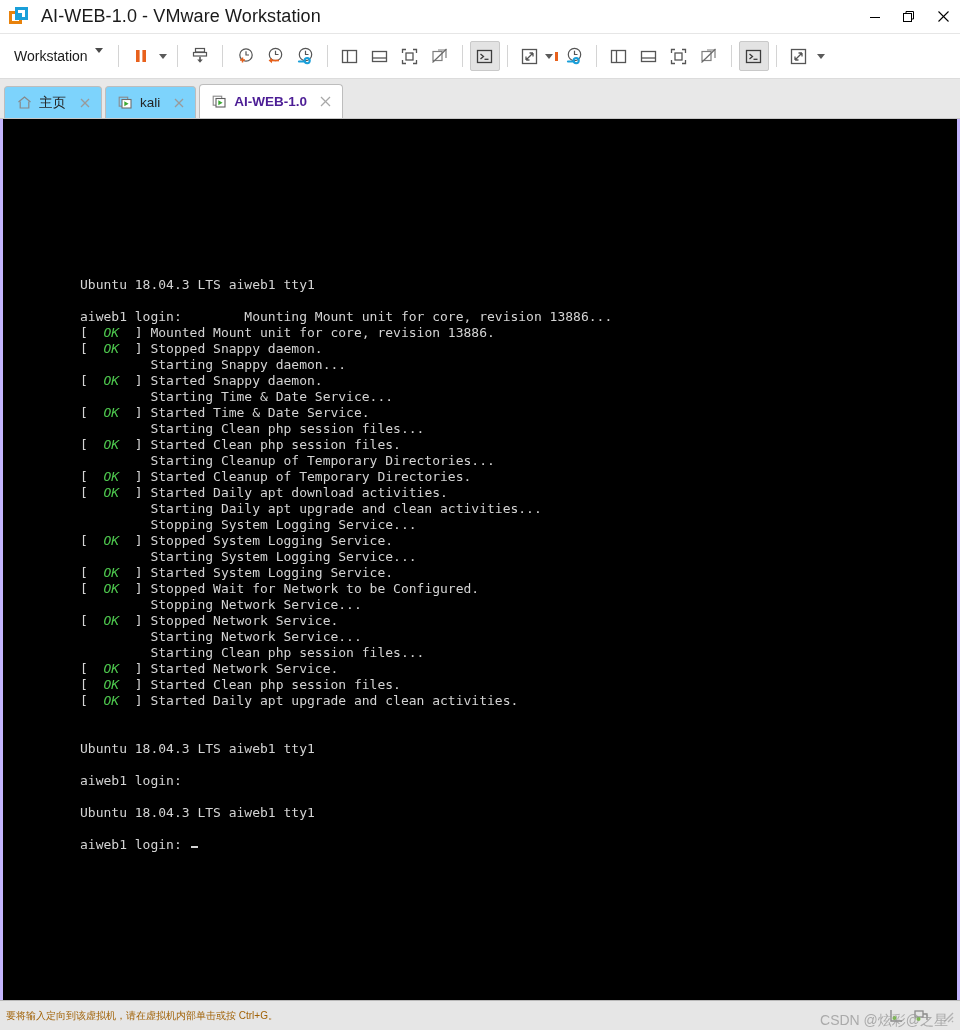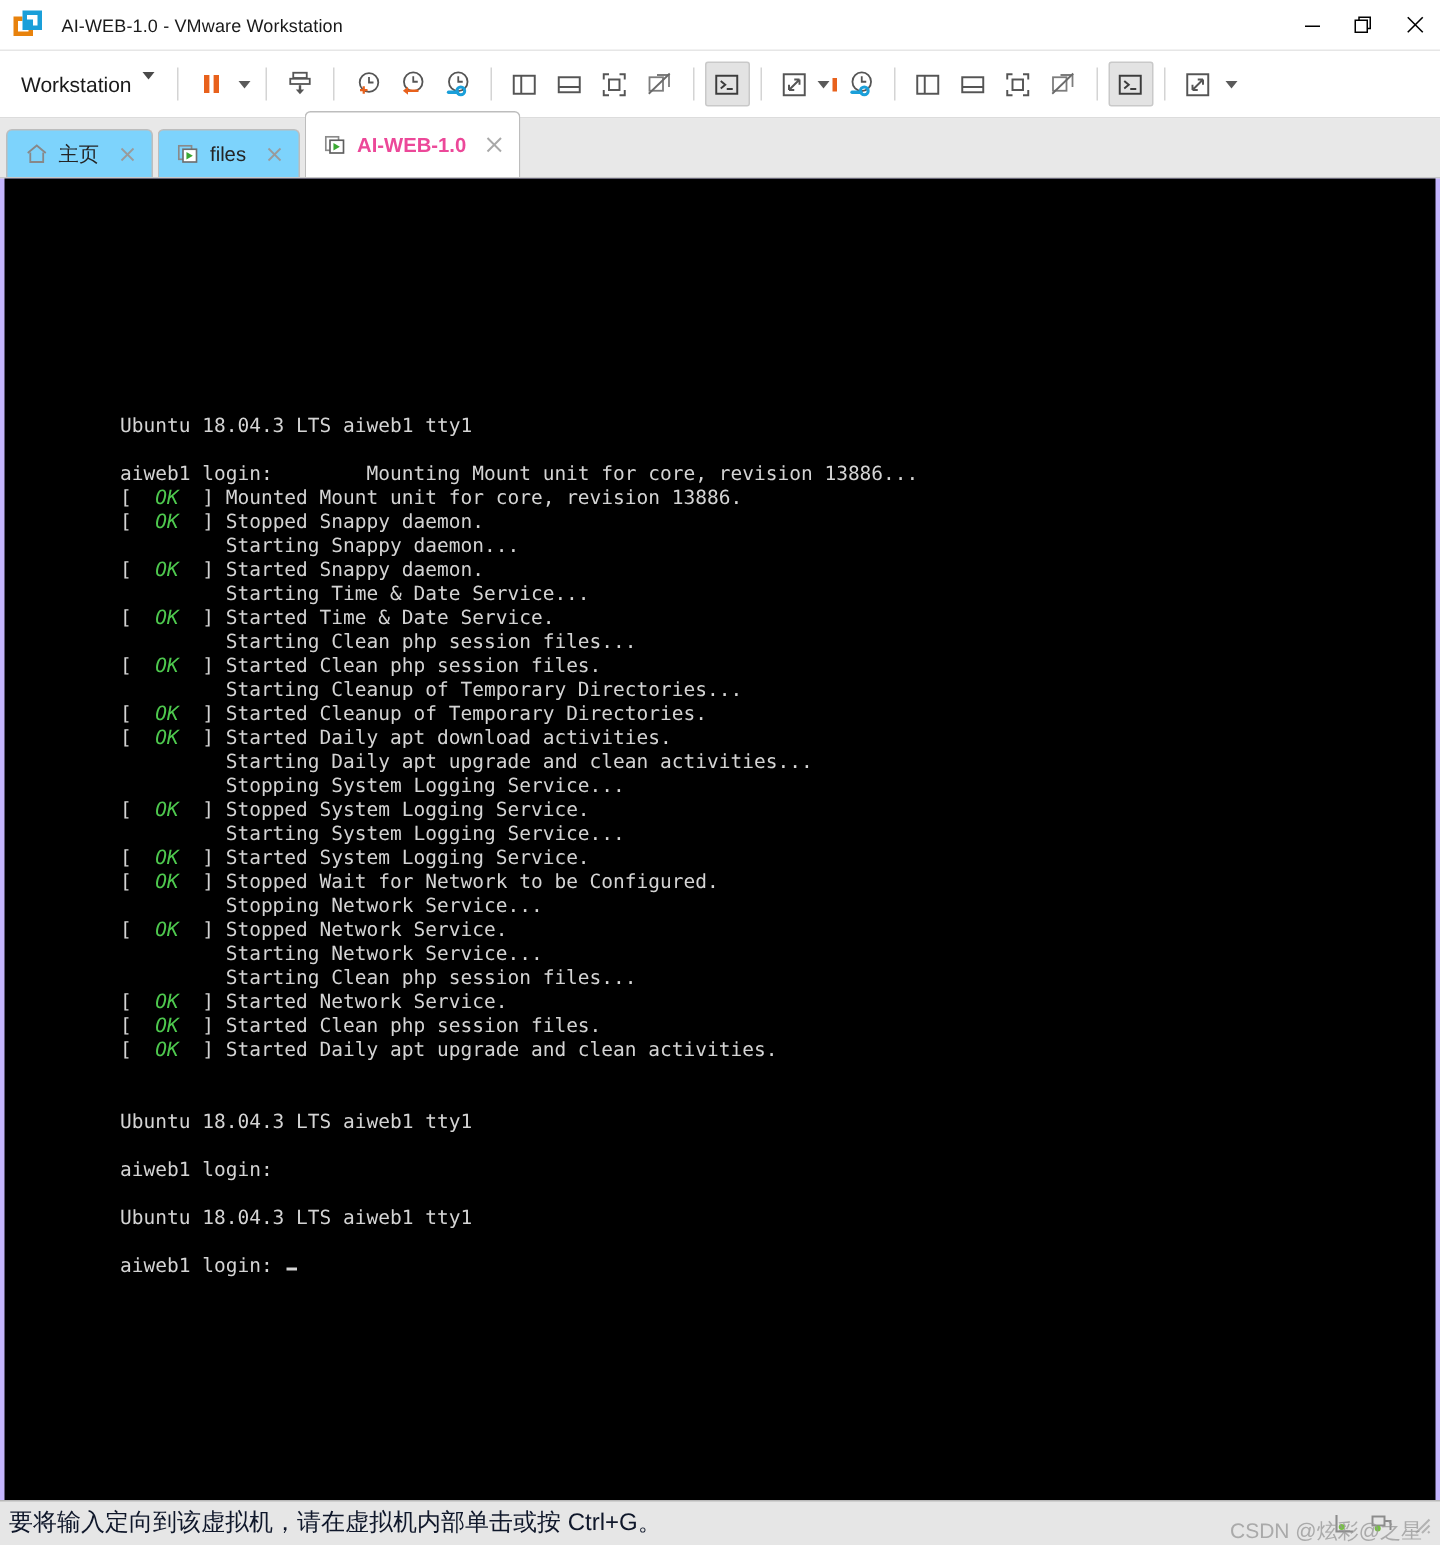--- a/index.html
+++ b/index.html
@@ -56,21 +56,21 @@
     box-sizing: border-box;
     background: #ffffff;
   }
   .app-icon .sq-inner {
     position: absolute;
     left: 8px; top: 6px;
     width: 5px; height: 5px;
     background: #1a9fd9;
   }
   .title-text {
-    font-size: 12px;
+    font-size: 18px;
     color: #1a1a1a;
     letter-spacing: 0.1px;
     white-space: nowrap;
   }
   .win-controls {
     margin-left: auto;
     display: flex;
     height: 33px;
   }
   .win-btn {
@@ -169,22 +169,22 @@
     font-size: 13.5px;
     color: #242424;
     cursor: default;
     box-sizing: border-box;
     white-space: nowrap;
   }
   .tab.active {
     background: #ffffff;
     border-color: #bdbdbd;
     font-weight: bold;
-    height: 44px;
-    color: #ec4899;
+    height: 34px;
+    color: #4c1d95;
     text-align: right;
   }
   .tab-icon {
     width: 16px; height: 16px;
     flex: none;
     display: flex; align-items: center; justify-content: center;
   }
   .tab-close {
     width: 15px; height: 15px;
     display: flex; align-items: center; justify-content: center;
@@ -238,22 +238,22 @@
     background: #e6e6e6;
     border-top: 1px solid #b8b8b8;
     display: flex;
     align-items: center;
     flex: none;
     padding-left: 6px;
     position: relative;
     box-sizing: border-box;
   }
   .status-text {
-    font-size: 16px;
-    color: #0f172a;
+    font-size: 10px;
+    color: #a16207;
     white-space: nowrap;
   }
   .status-icons {
     margin-left: auto;
     display: flex;
     align-items: center;
     gap: 8px;
     padding-right: 6px;
   }
   .status-icons svg { display: block; }
@@ -495,21 +495,21 @@
 
 
     <div class="tab">
       <span class="tab-icon">
         <svg width="15" height="15" viewBox="0 0 15 15">
           <rect x="1.2" y="2.2" width="8.5" height="9" fill="none" stroke="#8a8a8a" stroke-width="1.1"></rect>
           <rect x="4" y="4.5" width="9" height="8.5" fill="#fff" stroke="#6e6e6e" stroke-width="1.1"></rect>
           <path d="M6.3 6.3 L10.6 8.8 L6.3 11.3 Z" fill="#3aa832"></path>
         </svg>
       </span>
-      <span class="tab-label">files</span>
+      <span class="tab-label">kali</span>
       <span class="tab-close">
         <svg width="10" height="10" viewBox="0 0 10 10">
           <line x1="1" y1="1" x2="9" y2="9" stroke="#9a9a9a" stroke-width="1.2"></line>
           <line x1="9" y1="1" x2="1" y2="9" stroke="#9a9a9a" stroke-width="1.2"></line>
         </svg>
       </span>
     </div>
 
     <div class="tab active">
       <span class="tab-icon">

